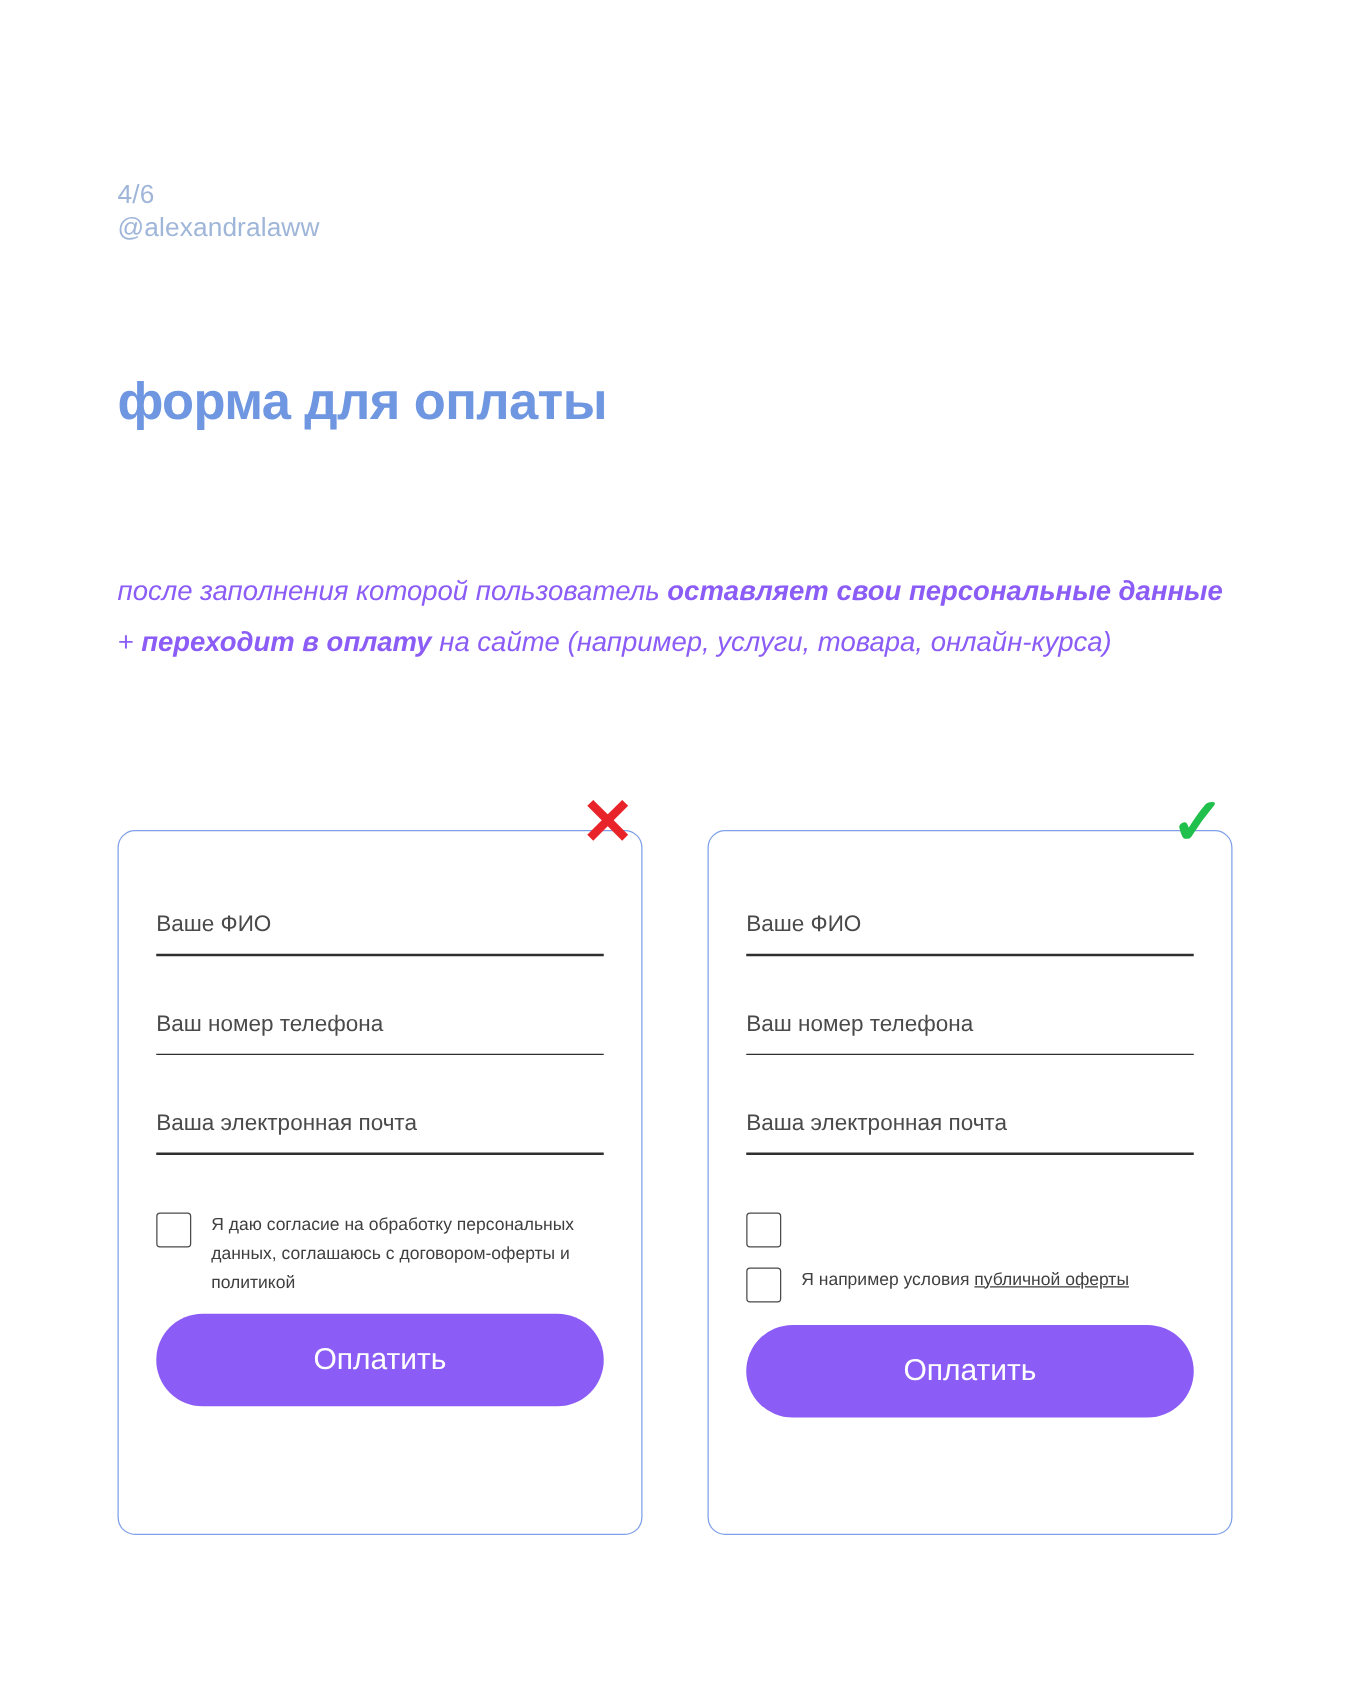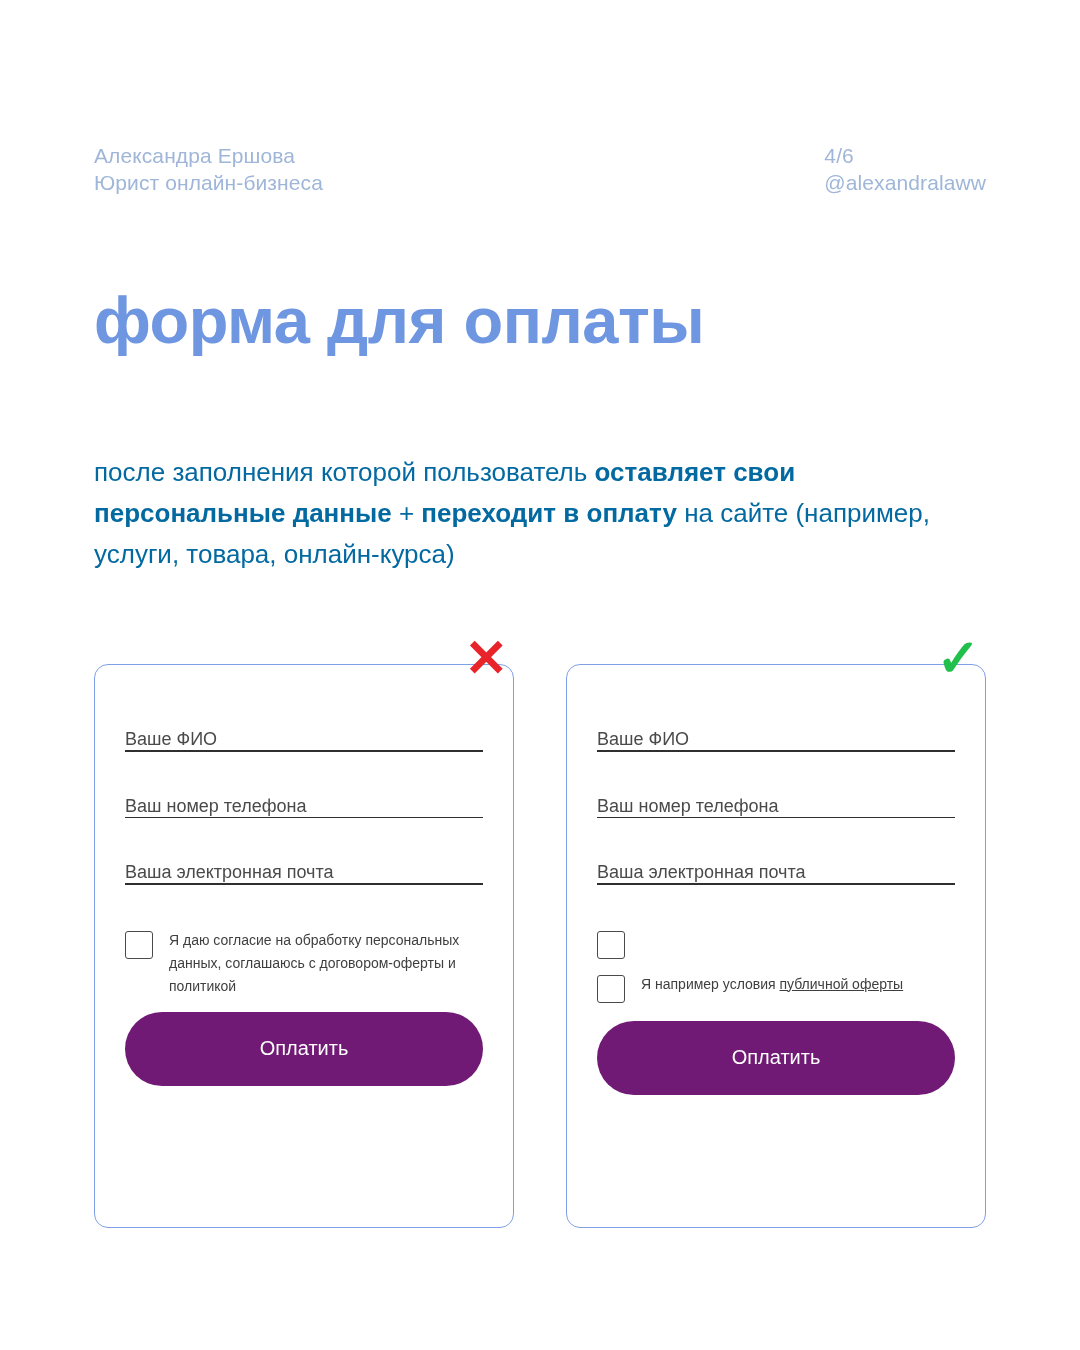--- a/index.html
+++ b/index.html
@@ -34,36 +34,37 @@
   }
   .header-right {
     text-align: left;
   }
 
   
   .title {
     position: absolute;
     top: 286px;
     left: 94px;
-    font-size: 65px;
+    font-size: 42px;
     font-weight: bold;
     color: #6f96e0;
     letter-spacing: -0.5px;
     line-height: 70px;
   }
 
   
   .intro {
     position: absolute;
     top: 452px;
     left: 94px;
     width: 890px;
-    font-size: 26px;
+    font-size: 22px;
     line-height: 41px;
-    color: #0369a1;
+    color: #8b5cf6;
+    font-style: italic;
   }
   .intro b {
     font-weight: bold;
   }
 
   
   .cards {
     position: absolute;
     top: 664px;
     left: 94px;
@@ -97,20 +98,21 @@
   .mark-good { color: #21bf4b; }
 
   
   .field {
     position: relative;
     margin-bottom: 44px;
   }
   .field-label {
     font-size: 18px;
     color: #4a4a4a;
+    padding-bottom: 13px;
     display: block;
   }
   .field-line {
     height: 1.5px;
     background: #2f2f2f;
     width: 100%;
   }
 
   
   .checks {
@@ -138,37 +140,33 @@
   }
   .check-text u {
     text-decoration: underline;
   }
 
   
   .pay-btn {
     margin-top: 18px;
     height: 74px;
     border-radius: 37px;
-    background: #701a75;
+    background: #8b5cf6;
     color: #ffffff;
-    font-size: 20px;
+    font-size: 24px;
     display: flex;
     align-items: center;
     justify-content: center;
   }
   .card-left .pay-btn { margin-top: 10px; }
 </style>
 </head>
 <body>
 
 <div class="header">
-  <div class="header-left">
-    <div>Александра Ершова</div>
-    <div>Юрист онлайн-бизнеса</div>
-  </div>
   <div class="header-right">
     <div>4/6</div>
     <div>@alexandralaww</div>
   </div>
 </div>
 
 <div class="title">форма для оплаты</div>
 
 <div class="intro">
   <span>после заполнения которой пользователь </span><b>оставляет свои персональные данные</b><span> + </span><b>переходит в оплату</b><span> на сайте (например, услуги, товара, онлайн-курса)</span>

